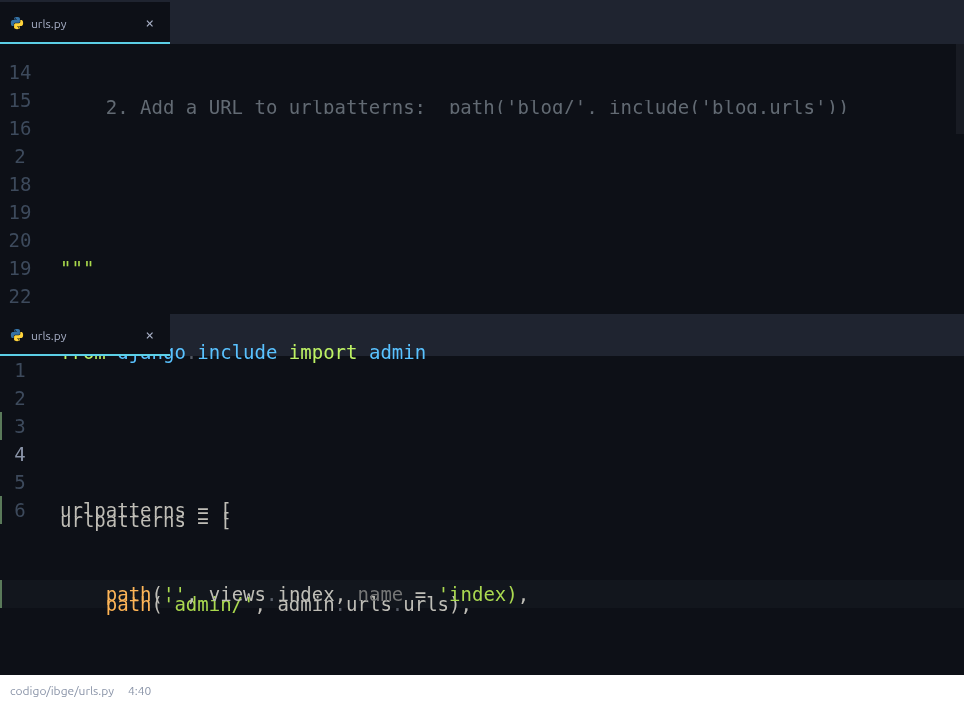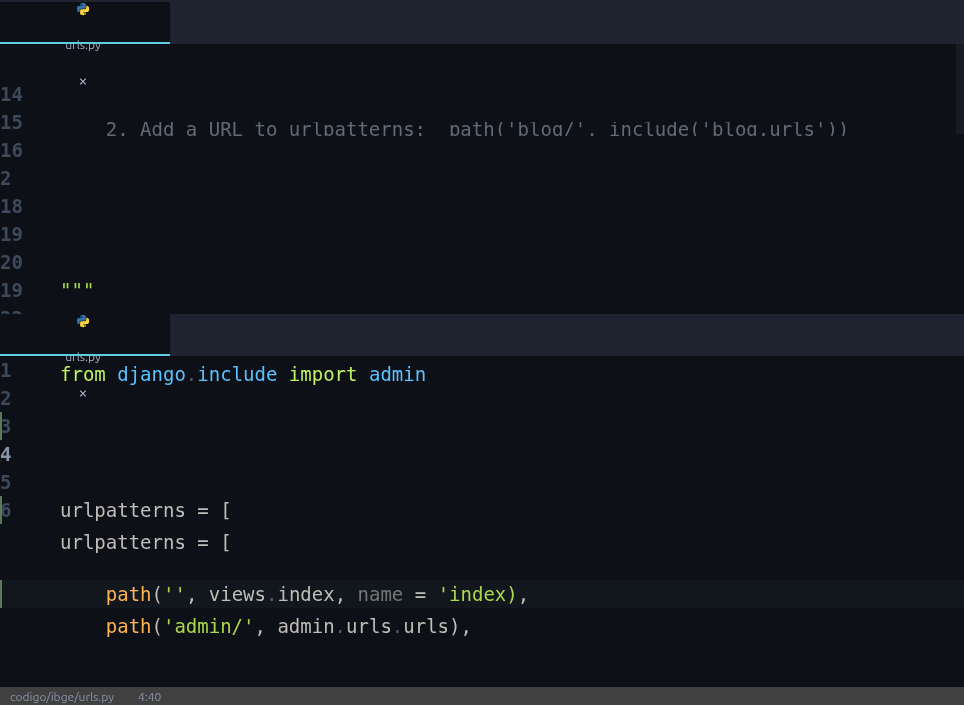--- a/index.html
+++ b/index.html
@@ -26,23 +26,22 @@
   background: #1f2430;
   display: flex;
   align-items: stretch;
 }
 .tab {
   display: flex;
   align-items: center;
   padding: 0 14px 0 10px;
   background: #0d1017;
   position: relative;
-  gap: 22px;
+  gap: 7px;
   min-width: 170px;
-  flex-direction: column;
 }
 .tab-active-line {
   position: absolute;
   bottom: 0;
   left: 0;
   right: 0;
   height: 2px;
   background: #5ccfe6;
 }
 .tab-icon {
@@ -62,26 +61,25 @@
   padding: 0 2px;
 }
 .editor {
   position: relative;
   display: flex;
   font-size: 19px;
   line-height: 28px;
 }
 .gutter {
   width: 60px;
-  text-align: left;
+  text-align: center;
   padding-right: 20px;
   color: #3d4a5c;
   user-select: none;
   background: #0d1017;
-  font-weight: bold;
 }
 .gutter .ln.cur { color: #8a94a8; }
 .code {
   flex: 1;
   white-space: pre;
   color: #bfbdb6;
   position: relative;
 }
 .line { height: 28px; position: relative; }
 .line.hl::before {
@@ -112,30 +110,29 @@
 .dim  { color: #565b66; }
 .param{ color: #737373; }
 .pane1 .editor { height: 270px; }
 .pane2 .editor { height: 265px; }
 .cut-line {
   color: #565b66;
   height: 14px;
   line-height: 14px;
   overflow: hidden;
   font-size: 19px;
-  margin-top: 22px;
 }
 .statusbar {
-  height: 18px;
+  height: 30px;
   margin-top: auto;
-  background: #404040;
+  background: #ffffff;
   display: flex;
   align-items: center;
   padding: 0 10px;
-  gap: 24px;
+  gap: 14px;
   font-family: "Segoe UI", "Ubuntu", sans-serif;
   font-size: 12px;
   color: #8a94a8;
 }
 .minimap {
   position: absolute;
   right: 0;
   top: 0;
   width: 10px;
   height: 100%;

